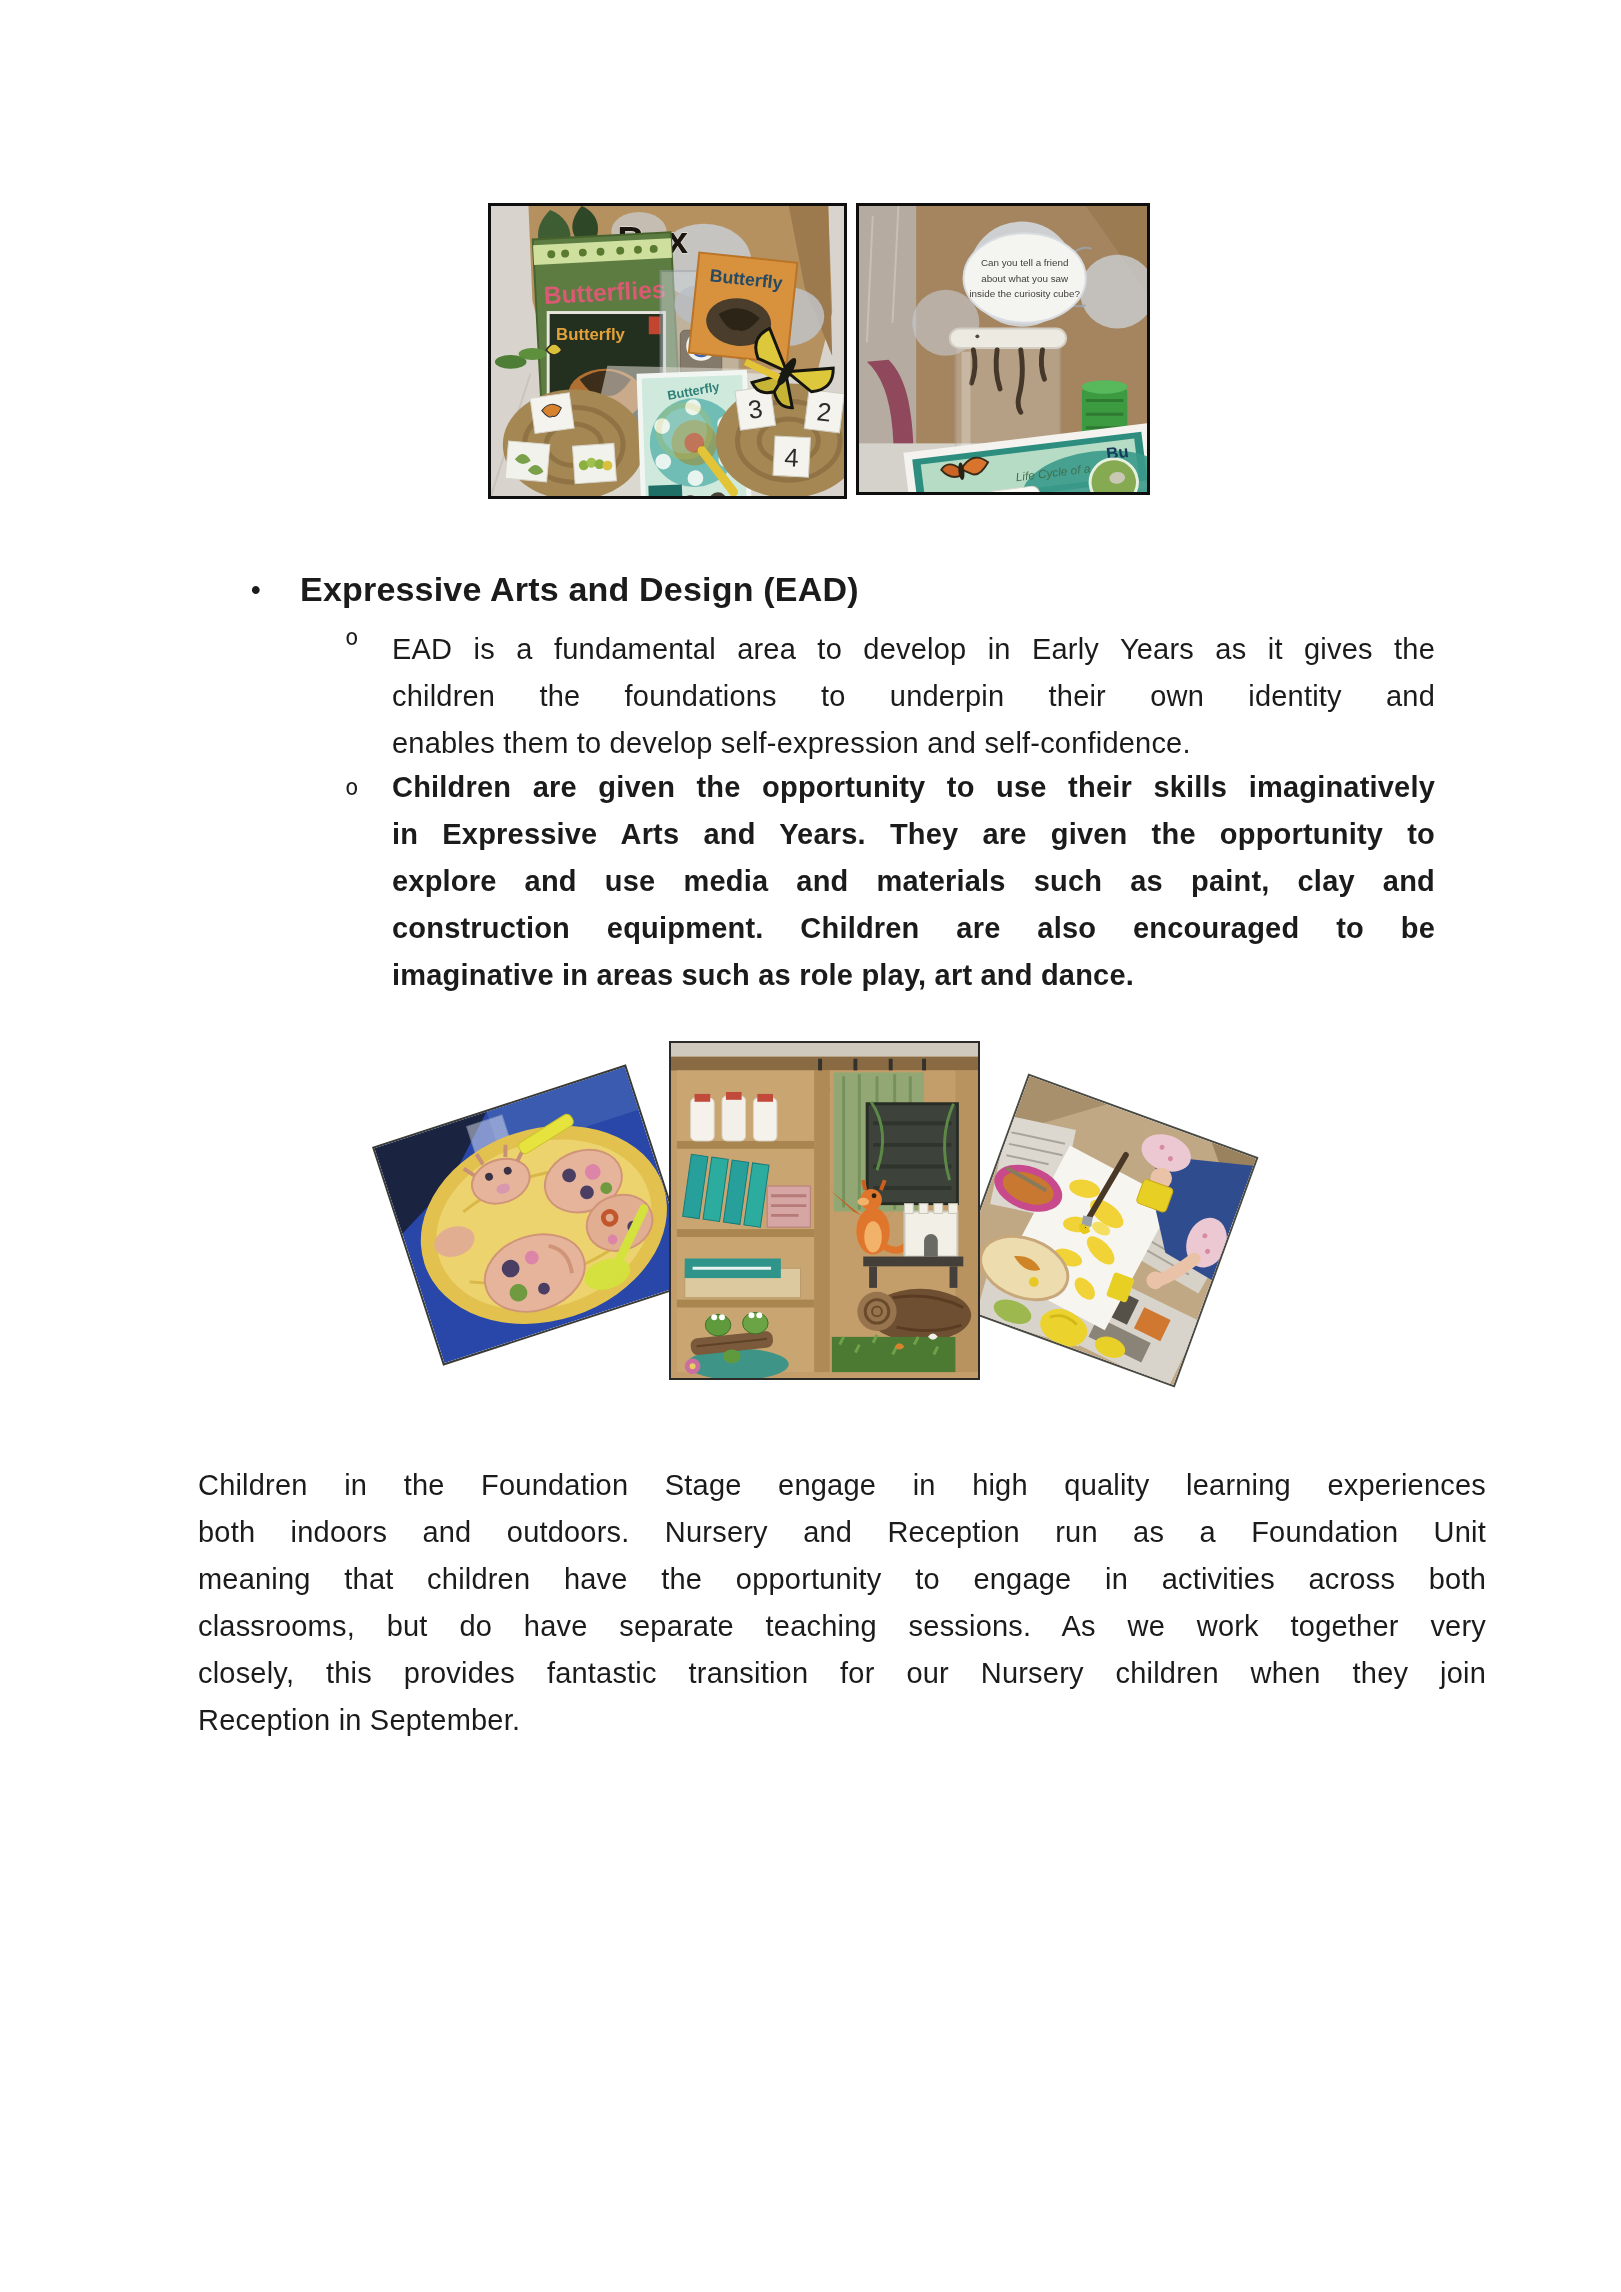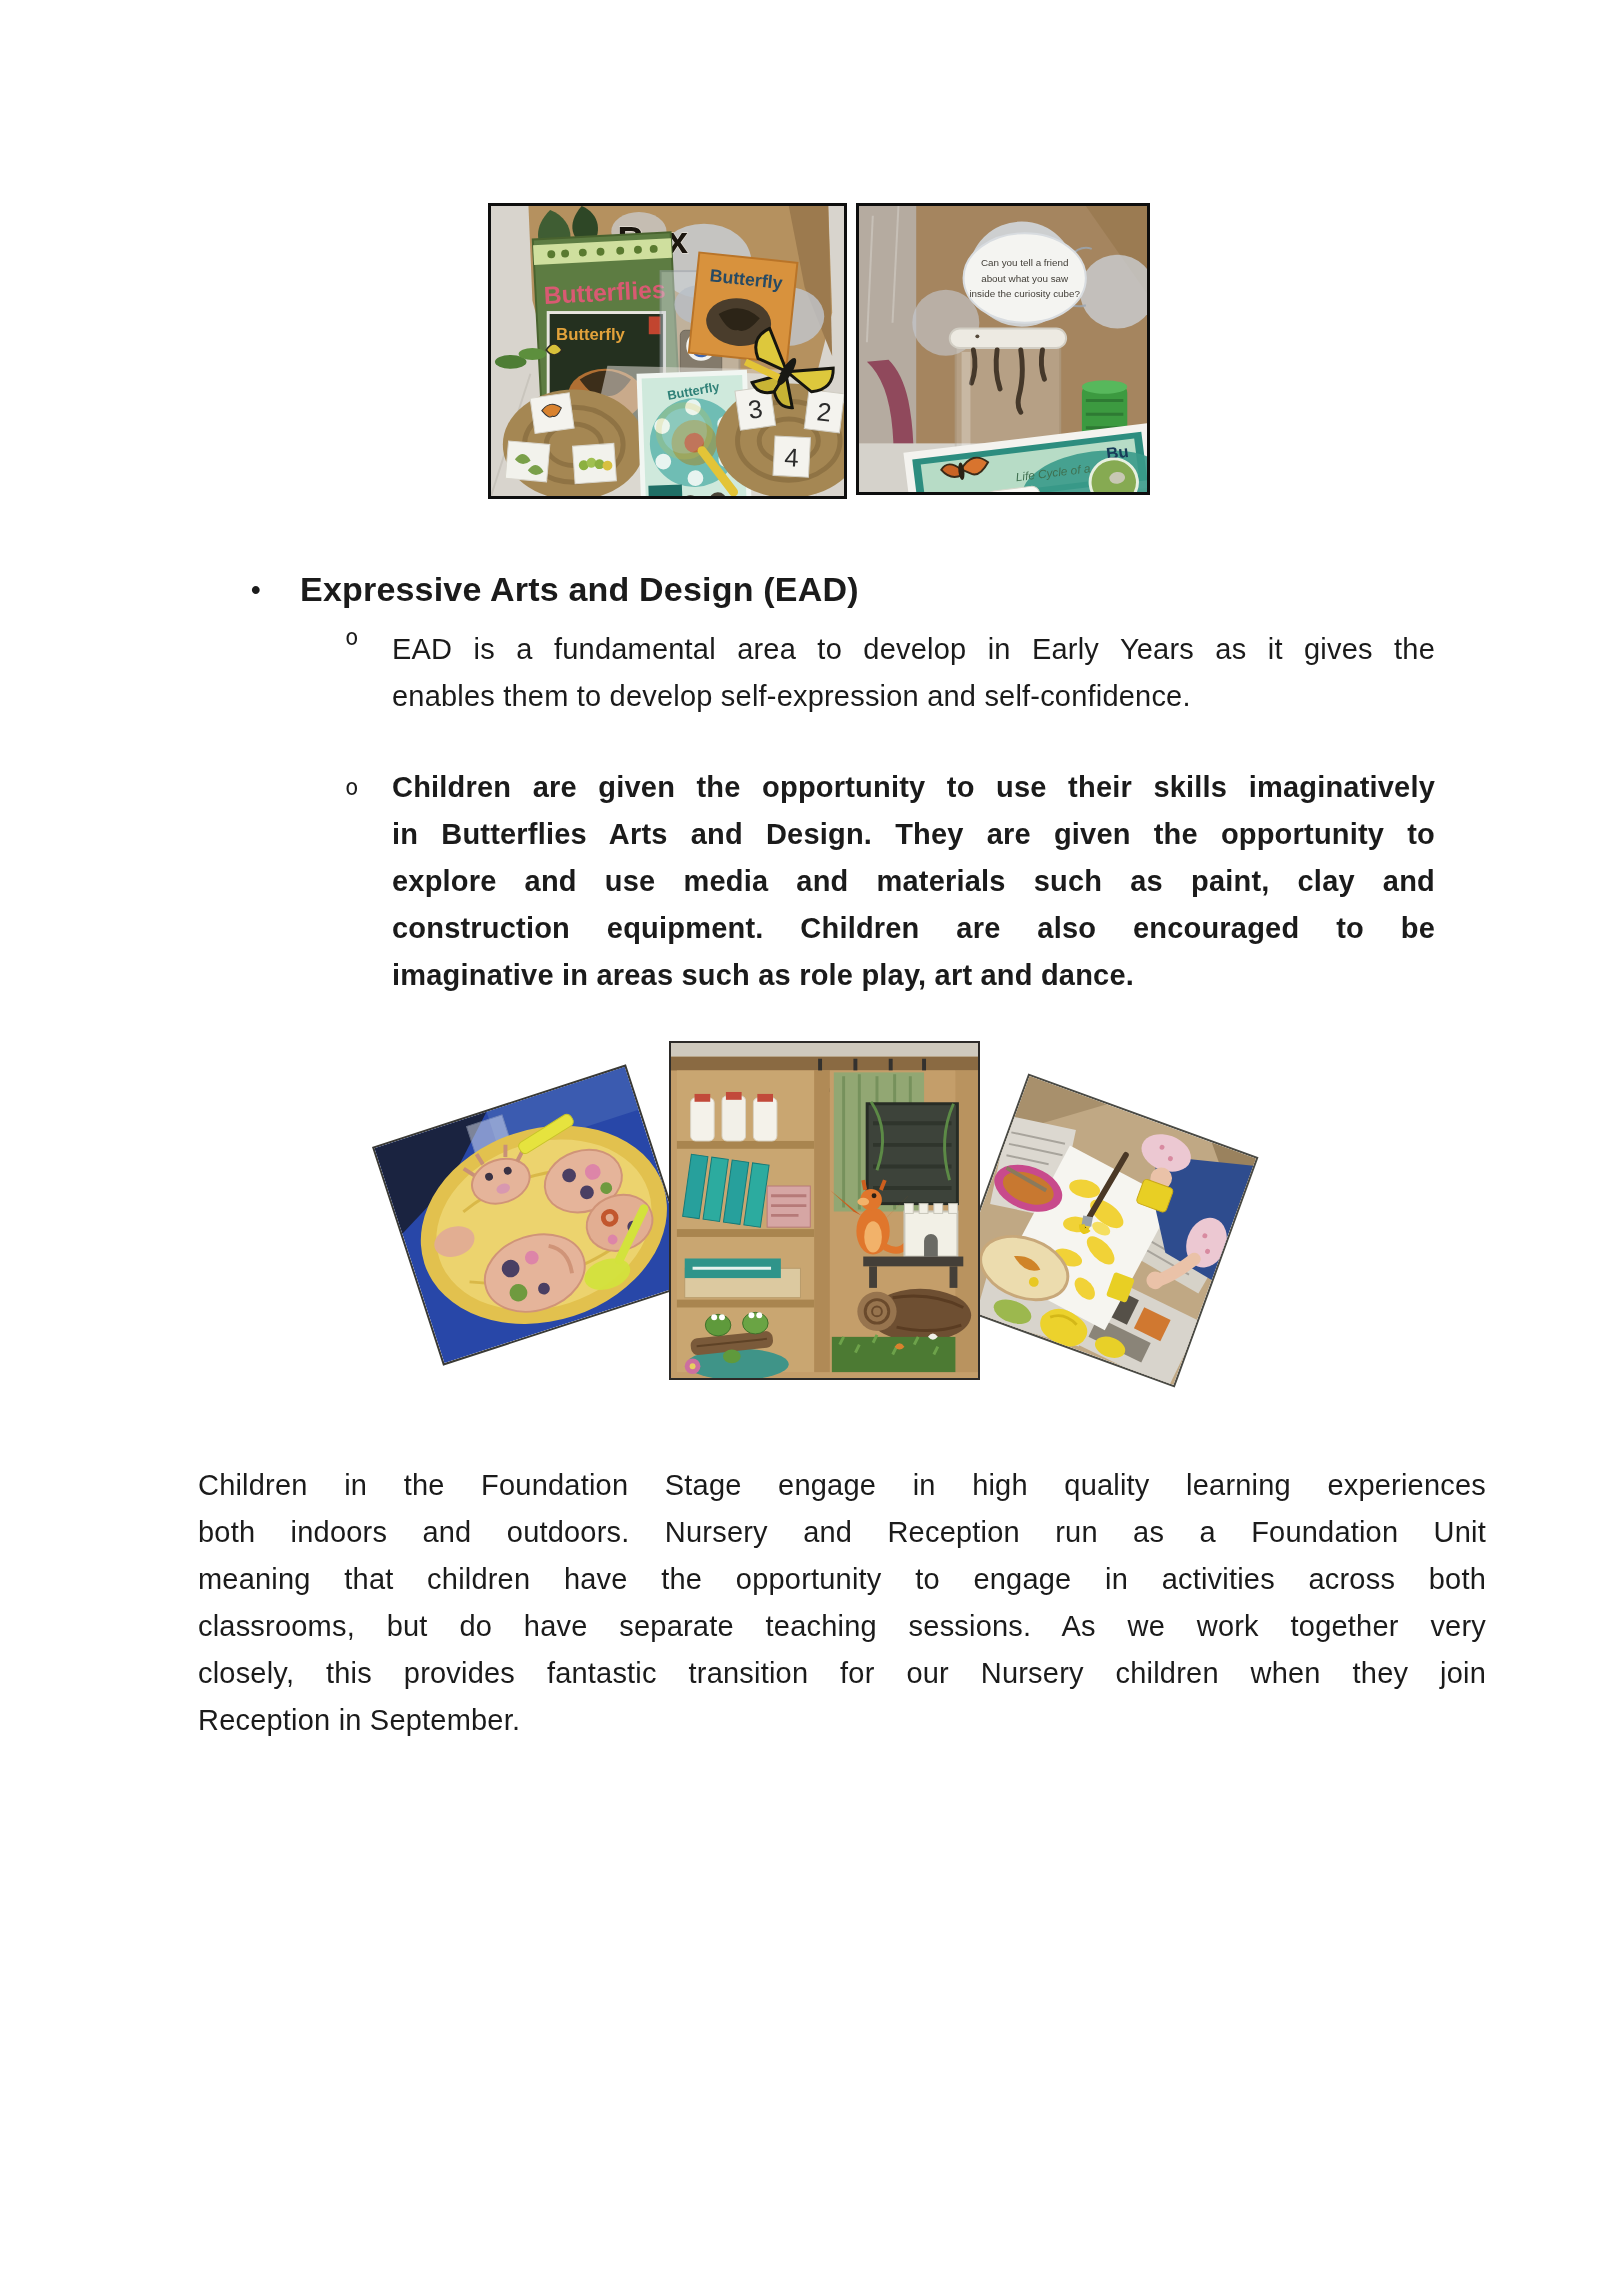--- a/index.html
+++ b/index.html
@@ -278,27 +278,28 @@
     </svg>
   </div>
 
   <div class="heading-row">
     <span class="h-bullet">•</span><span>Expressive Arts and Design (EAD)</span>
   </div>
 
   <span class="o-marker" id="marker-1">o</span>
   <div class="sub-text" id="sub-text-1">
     <div class="jl">EAD is a fundamental area to develop in Early Years as it gives the</div>
+    <div class="jl">children the foundations to underpin their own identity and</div>
     <div class="ll">enables them to develop self-expression and self-confidence.</div>
   </div>
 
   <span class="o-marker" id="marker-2">o</span>
   <div class="sub-text" id="sub-text-2">
     <div class="jl">Children are given the opportunity to use their skills imaginatively</div>
-    <div class="jl">in Butterflies Arts and Design. They are given the opportunity to</div>
+    <div class="jl">in Expressive Arts and Years. They are given the opportunity to</div>
     <div class="jl">explore and use media and materials such as paint, clay and</div>
     <div class="jl">construction equipment. Children are also encouraged to be</div>
     <div class="ll">imaginative in areas such as role play, art and dance.</div>
   </div>
 
   <div class="collage-photo" id="photo-playdough">
     <svg viewBox="0 0 268 231" preserveAspectRatio="none">
       <rect width="268" height="231" fill="#2847a8"></rect>
       <polygon points="0,0 120,0 62,58 0,92" fill="#1a2340"></polygon>
       <rect x="120" y="0" width="148" height="46" fill="#3b5bb0"></rect>

